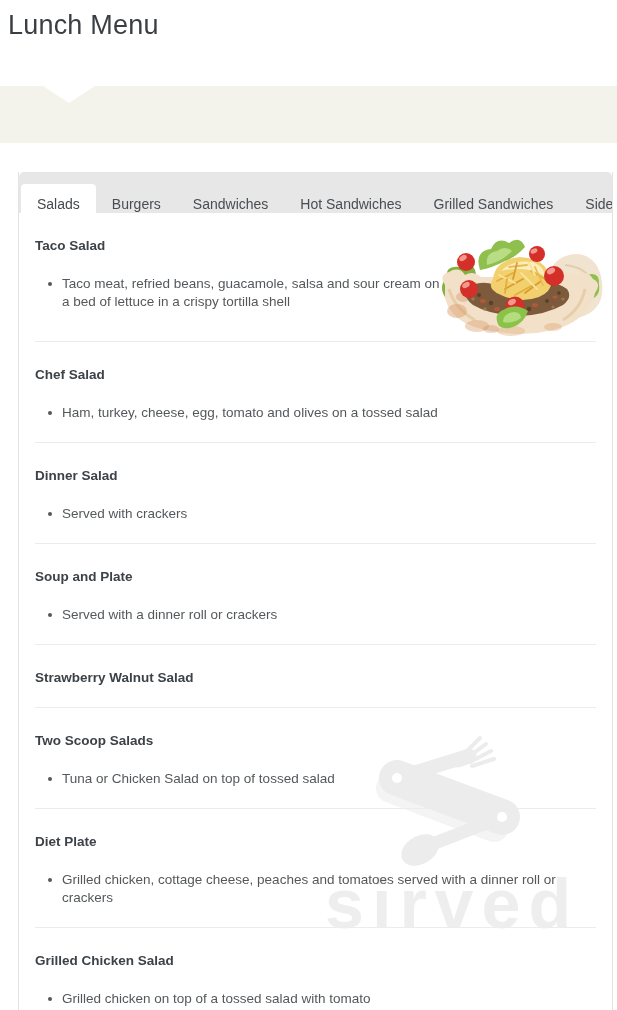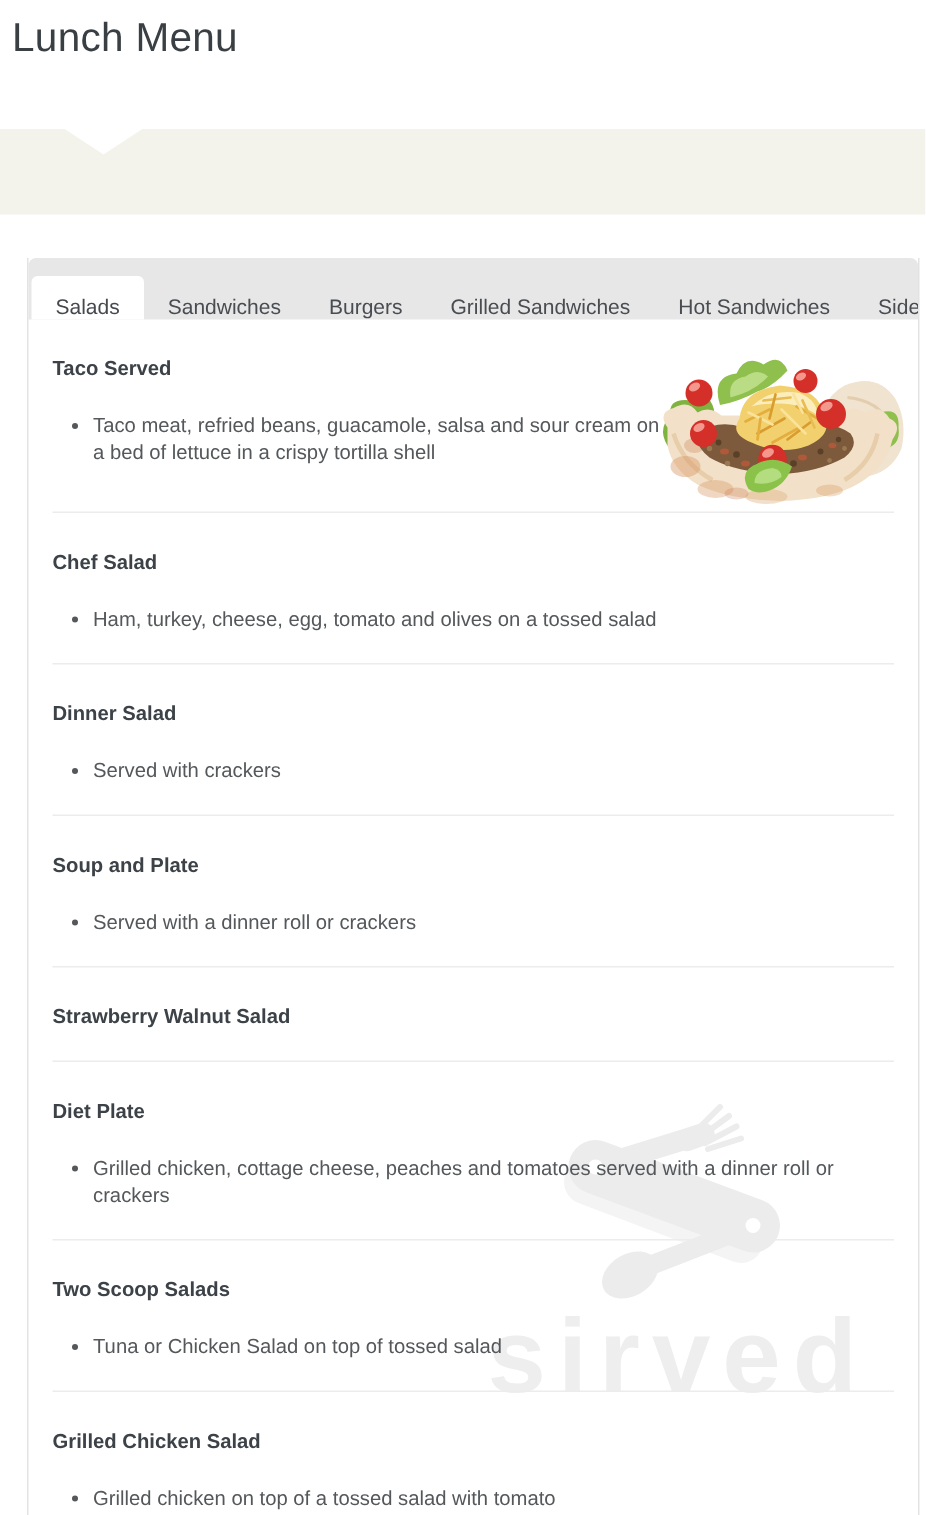--- a/index.html
+++ b/index.html
@@ -53,24 +53,24 @@
   <h1 class="page-title">Lunch Menu</h1>
 
   <div class="band">
     <div class="notch"></div>
   </div>
 
   <div class="card">
     <nav class="tabs">
       <ul id="tabs-list">
           <li class="tab active">Salads</li>
+          <li class="tab">Burgers</li>
           <li class="tab">Sandwiches</li>
-          <li class="tab">Burgers</li>
+          <li class="tab">Hot Sandwiches</li>
           <li class="tab">Grilled Sandwiches</li>
-          <li class="tab">Hot Sandwiches</li>
           <li class="tab">Sides</li>
         </ul>
     </nav>
 
     <div class="content">
 
       <div class="watermark">
         <svg class="wm-logo" width="210" height="135" viewBox="0 0 210 135" xmlns="http://www.w3.org/2000/svg">
           <g stroke-linecap="round" fill="none">
             <line x1="21" y1="53" x2="124" y2="92" stroke="#f4f4f4" stroke-width="30"></line>
@@ -85,21 +85,21 @@
           </g>
           <ellipse cx="50" cy="115" rx="20" ry="14" fill="#ececec" transform="rotate(-30 50 115)"></ellipse>
           <circle cx="27" cy="43" r="5" fill="#ffffff"></circle>
           <circle cx="132" cy="82" r="5" fill="#ffffff"></circle>
         </svg>
         <div class="wm-text">sirved</div>
       </div>
 
       <div id="menu-list">
   <section class="menu-item has-image">
-    <h3 class="item-name">Taco Served</h3>
+    <h3 class="item-name">Taco Salad</h3>
     <ul class="item-desc">
               <li>Taco meat, refried beans, guacamole, salsa and sour cream on a bed of lettuce in a crispy tortilla shell</li>
             </ul>
 
   <svg class="item-photo" viewBox="0 0 170 112" xmlns="http://www.w3.org/2000/svg">
 
     <path d="M115,75 Q106,42 128,30 Q150,21 162,39 Q170,54 166,72 Q159,89 140,91 Z" fill="#f0e3cf"></path>
     <path d="M130,38 Q151,40 158,56" stroke="#ddc3a0" stroke-width="2" fill="none" opacity=".7"></path>
     <path d="M126,48 Q144,50 151,63" stroke="#ddc3a0" stroke-width="2" fill="none" opacity=".5"></path>
 
@@ -203,30 +203,30 @@
               <li>Served with a dinner roll or crackers</li>
             </ul>
   </section>
 
   <section class="menu-item no-desc">
     <h3 class="item-name">Strawberry Walnut Salad</h3>
 
   </section>
 
   <section class="menu-item">
+    <h3 class="item-name">Two Scoop Salads</h3>
+    <ul class="item-desc">
+              <li>Tuna or Chicken Salad on top of tossed salad</li>
+            </ul>
+  </section>
+
+  <section class="menu-item">
     <h3 class="item-name">Diet Plate</h3>
     <ul class="item-desc">
               <li>Grilled chicken, cottage cheese, peaches and tomatoes served with a dinner roll or crackers</li>
-            </ul>
-  </section>
-
-  <section class="menu-item">
-    <h3 class="item-name">Two Scoop Salads</h3>
-    <ul class="item-desc">
-              <li>Tuna or Chicken Salad on top of tossed salad</li>
             </ul>
   </section>
 
   <section class="menu-item">
     <h3 class="item-name">Grilled Chicken Salad</h3>
     <ul class="item-desc">
               <li>Grilled chicken on top of a tossed salad with tomato</li>
             </ul>
   </section>
 </div>

